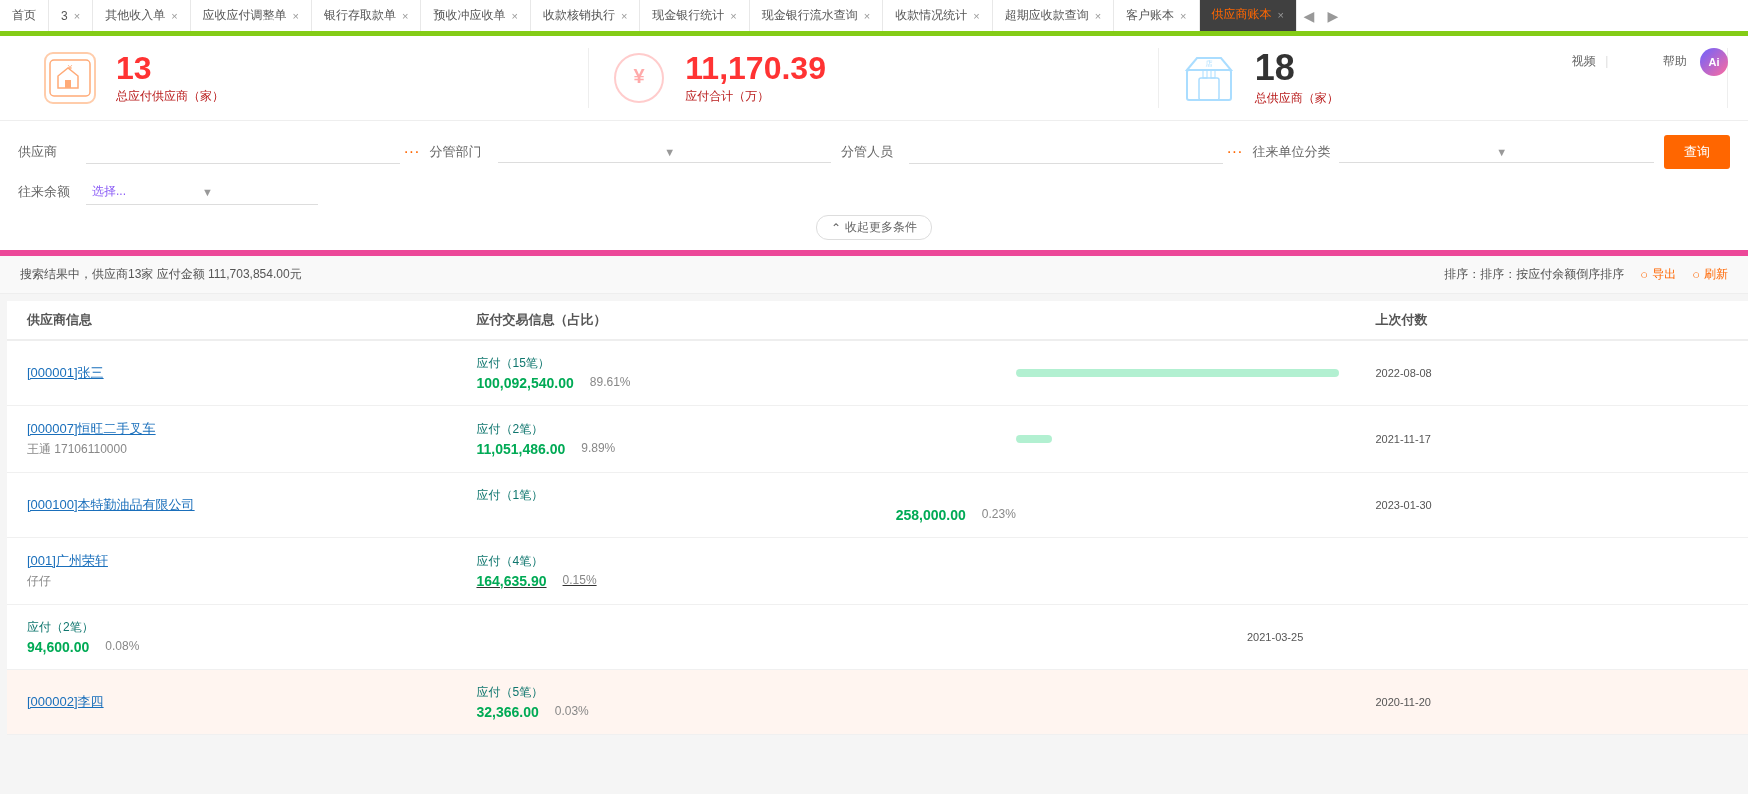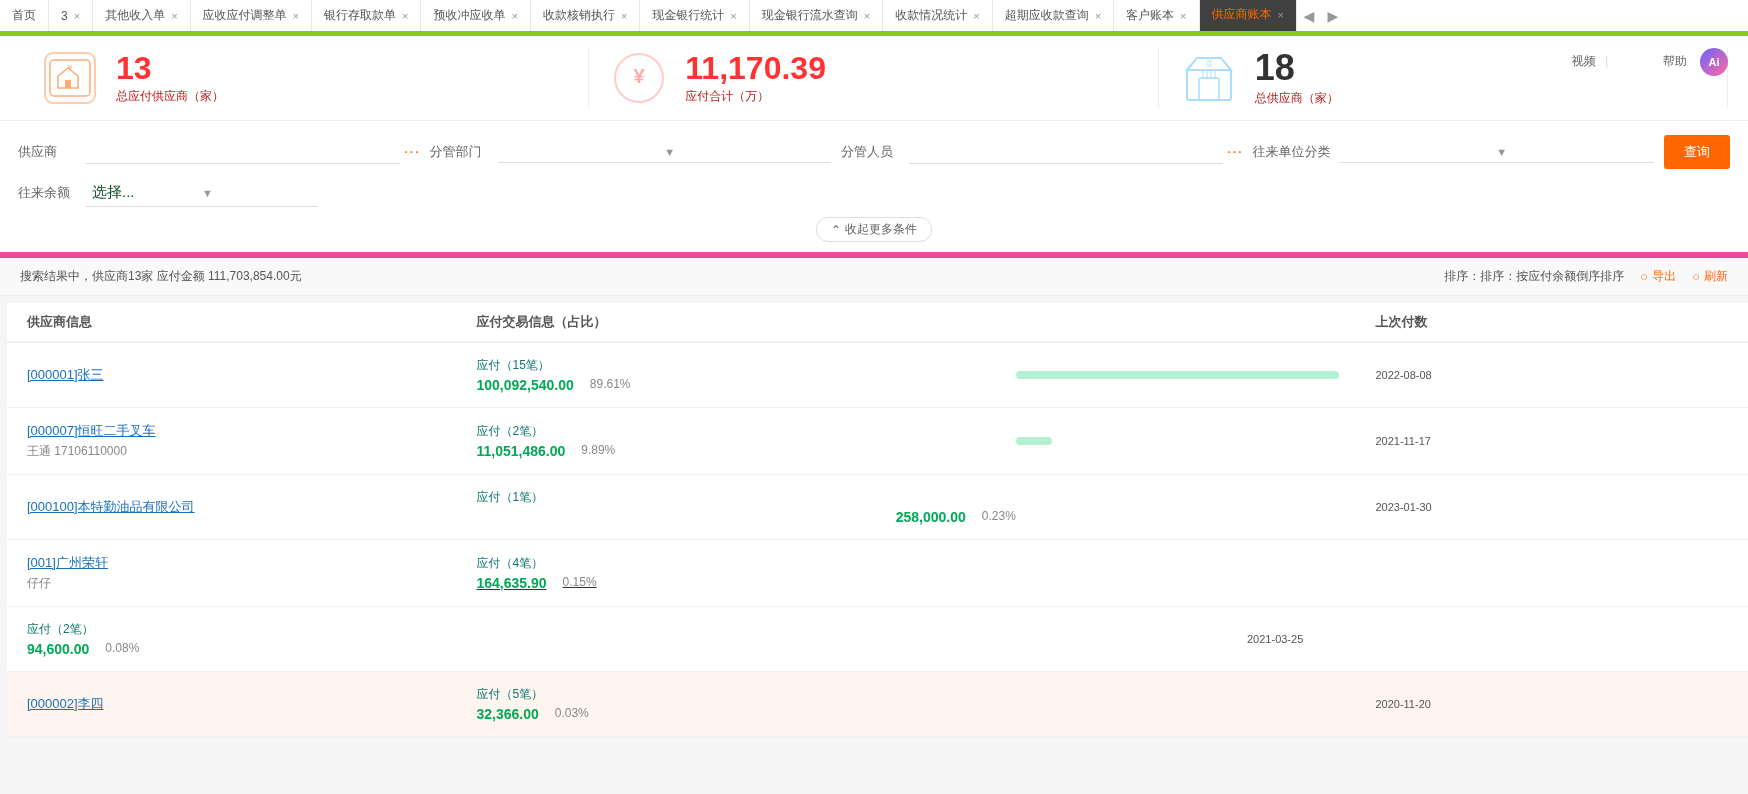--- a/index.html
+++ b/index.html
@@ -113,21 +113,21 @@
     }
     .filter-input::placeholder { color: #bbb; }
     .filter-select-wrap {
       flex: 1;
       display: flex;
       align-items: center;
       border-bottom: 1px solid #ddd;
       padding: 4px 6px;
       cursor: pointer;
     }
-    .filter-select-wrap span { flex: 1; font-size: 15px; color: #14532d; }
+    .filter-select-wrap span { flex: 1; font-size: 12px; color: #8b5cf6; }
     .filter-select-wrap .arrow { color: #999; font-size: 11px; }
     .filter-dots { color: #ff6600; font-size: 16px; cursor: pointer; margin-left: 4px; }
     .query-btn {
       background: #ff6600;
       color: #fff;
       border: none;
       padding: 8px 20px;
       border-radius: 3px;
       cursor: pointer;
       font-size: 13px;

